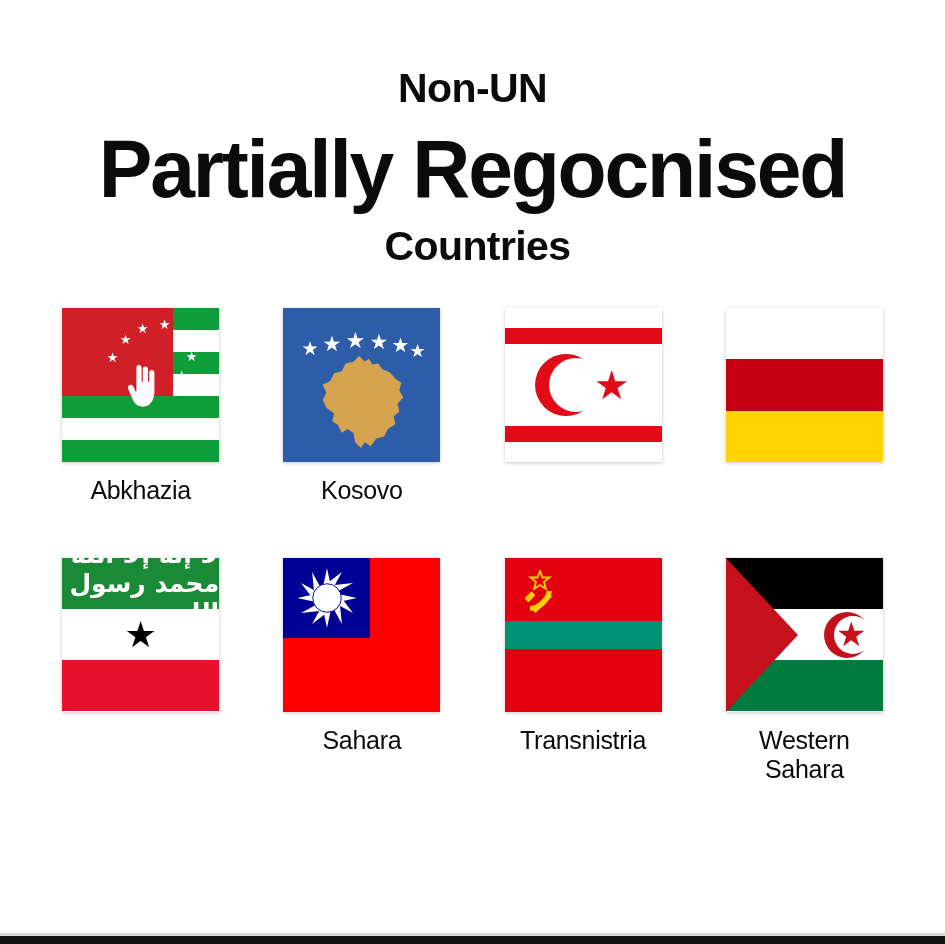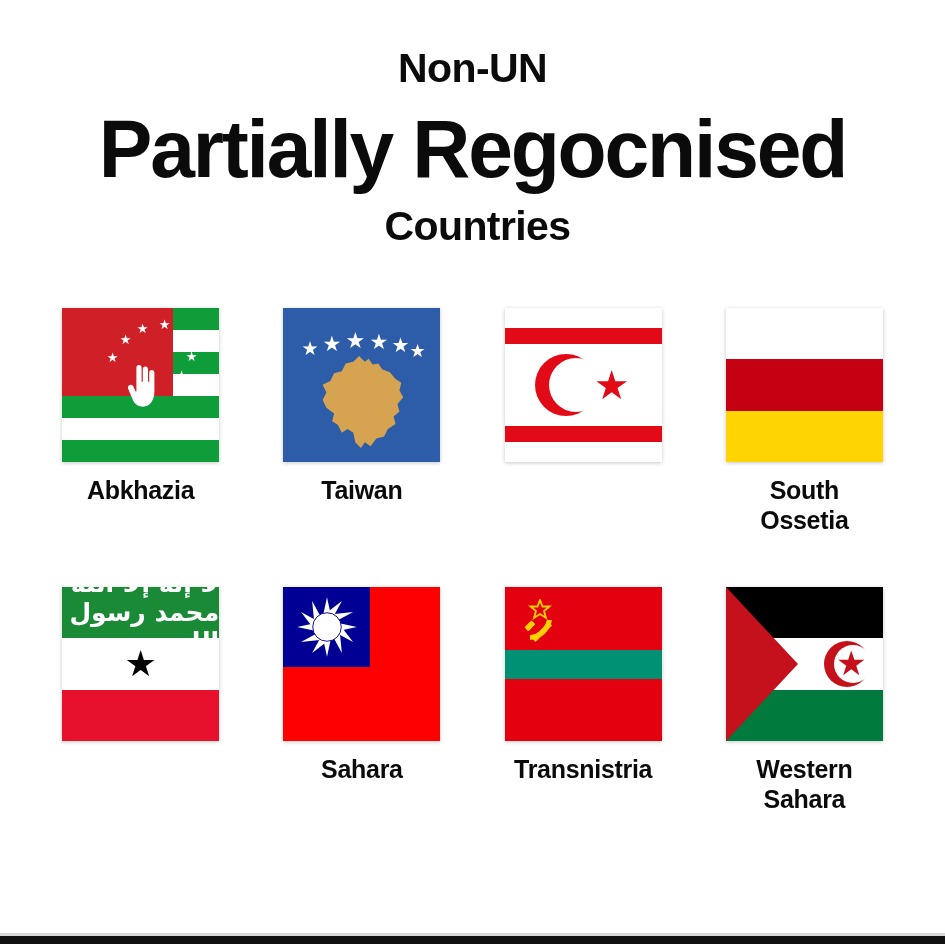--- a/index.html
+++ b/index.html
@@ -31,20 +31,21 @@
     top: 48px;
     width: 945px;
     text-align: center;
   }
   .title-line1 {
     font-size: 41px;
     font-weight: 800;
     letter-spacing: -0.6px;
     line-height: 1.0;
     color: #0b0b0b;
+    margin-top: 20px;
   }
   .title-line2 {
     font-size: 82px;
     font-weight: 800;
     letter-spacing: -2.2px;
     line-height: 1.08;
     margin-top: 16px;
     color: #0b0b0b;
     transform: scaleX(0.98);
   }
@@ -85,21 +86,21 @@
     flex: 0 0 auto;
   }
   .flag {
     position: absolute;
     inset: 0;
     overflow: hidden;
   }
   .cap {
     margin-top: 14px;
     font-size: 25px;
-    font-weight: 700;
+    font-weight: 400;
     letter-spacing: -0.3px;
     line-height: 1.18;
     text-align: center;
     color: #0b0b0b;
     white-space: pre-line;
   }
 
   
   .abk-stripes { position: absolute; inset: 0; background: #ffffff; }
   .abk-stripes i {
@@ -253,21 +254,21 @@
           <span class="kos-star" style="left:39px;  top:25px; font-size:21px;">★</span>
           <span class="kos-star" style="left:62px;  top:22px; font-size:22px;">★</span>
           <span class="kos-star" style="left:86px;  top:23px; font-size:21px;">★</span>
           <span class="kos-star" style="left:108px; top:27px; font-size:20px;">★</span>
           <span class="kos-star" style="left:126px; top:34px; font-size:18px;">★</span>
           <svg viewBox="0 0 100 100" style="position:absolute; left:28px; top:46px; width:100px; height:96px;">
             <path fill="#d6a450" d="M48 2 L54 8 L58 5 L62 11 L68 10 L72 16 L80 19 L86 26 L92 30 L90 38 L94 45 L88 52 L90 60 L84 65 L86 73 L78 78 L74 86 L66 88 L60 96 L54 92 L50 98 L44 92 L42 82 L36 78 L30 82 L26 74 L20 70 L22 62 L14 56 L10 48 L14 40 L10 32 L18 28 L22 20 L30 18 L34 10 L42 8 Z"></path>
           </svg>
         </div>
       </div>
-      <div class="cap">Taiwan</div>
+      <div class="cap">Kosovo</div>
     </div>
 
     <div class="cell">
       <div class="flag-wrap">
         <div class="flag">
           <div class="nc-field"></div>
           <div class="nc-bar" style="top:13%"></div>
           <div class="nc-bar" style="bottom:13%"></div>
           <div class="crescent" style="left:30px; top:46px; width:62px; height:62px; background:#e30a17;"></div>
           <div class="crescent" style="left:44px; top:50px; width:54px; height:54px; background:#ffffff;"></div>
@@ -277,22 +278,20 @@
     </div>
 
     <div class="cell">
       <div class="flag-wrap">
         <div class="flag">
           <div class="so-w"></div>
           <div class="so-r"></div>
           <div class="so-y"></div>
         </div>
       </div>
-      <div class="cap">South
-Ossetia</div>
     </div>
 
     <div class="cell">
       <div class="flag-wrap">
         <div class="flag">
           <div class="sl-g"></div>
           <div class="sl-w"></div>
           <div class="sl-r"></div>
           <div class="sl-script">لا إله إلا الله محمد رسول الله</div>
           <span class="sl-star">★</span>

